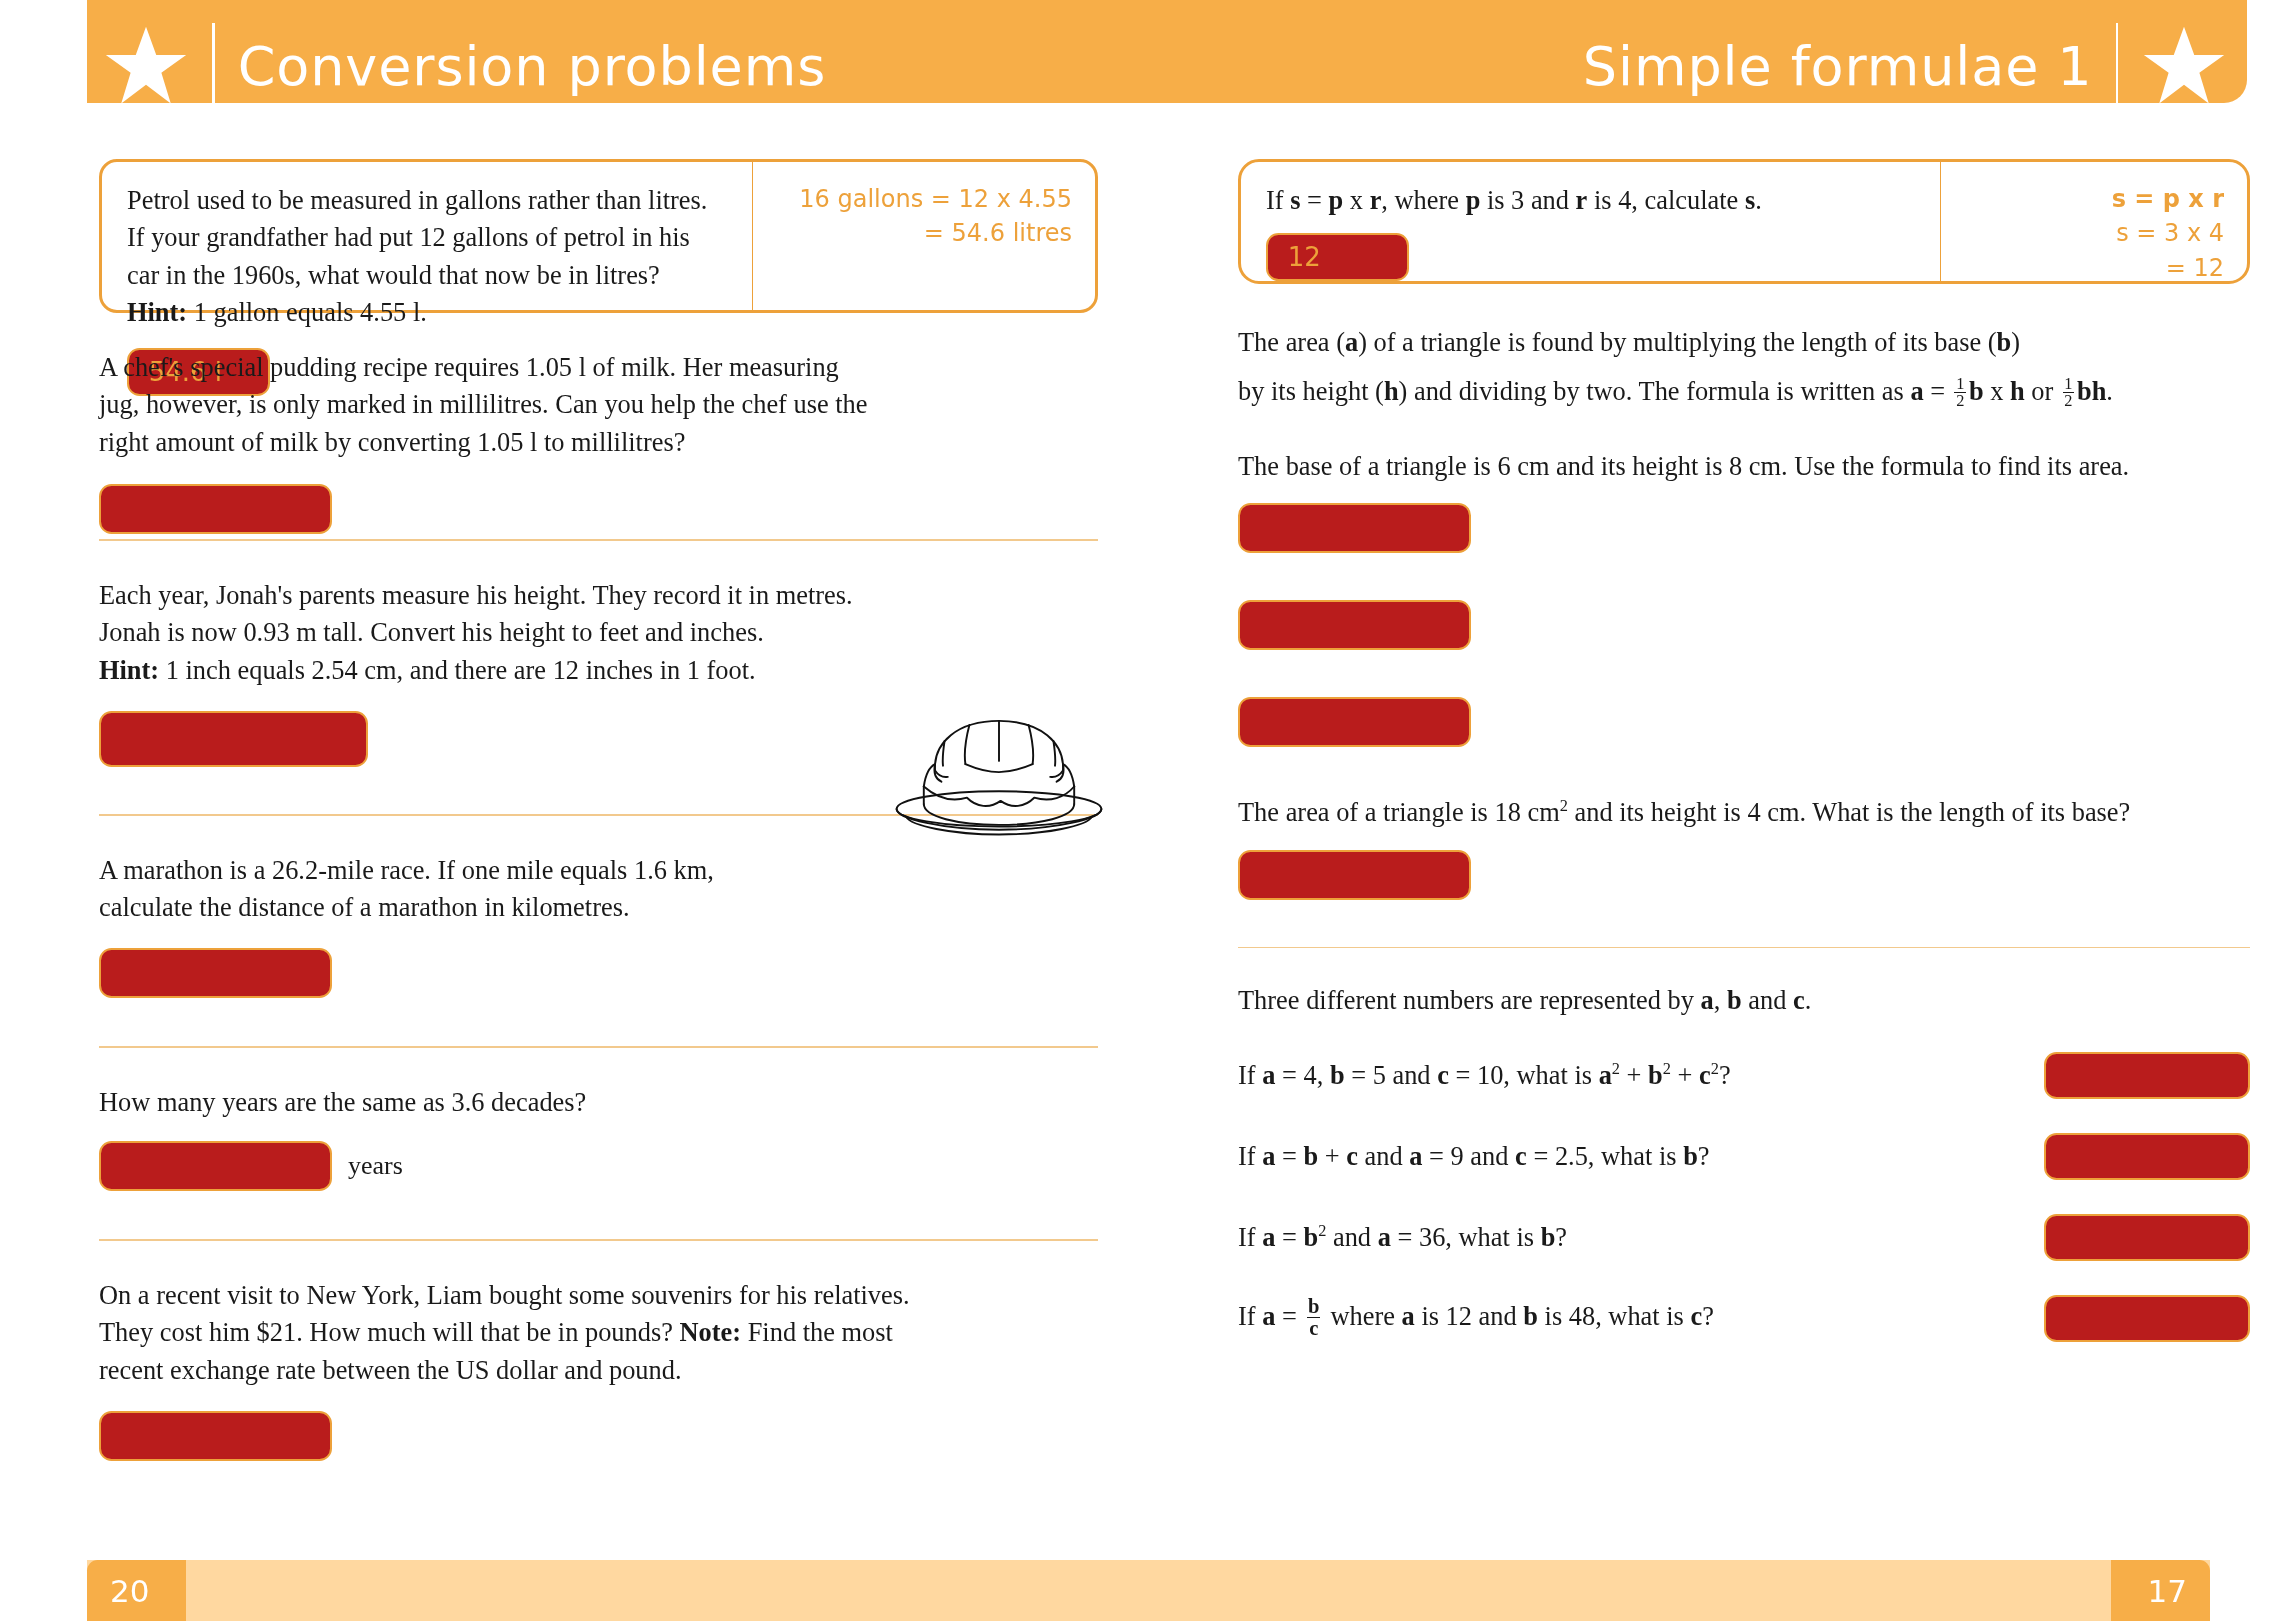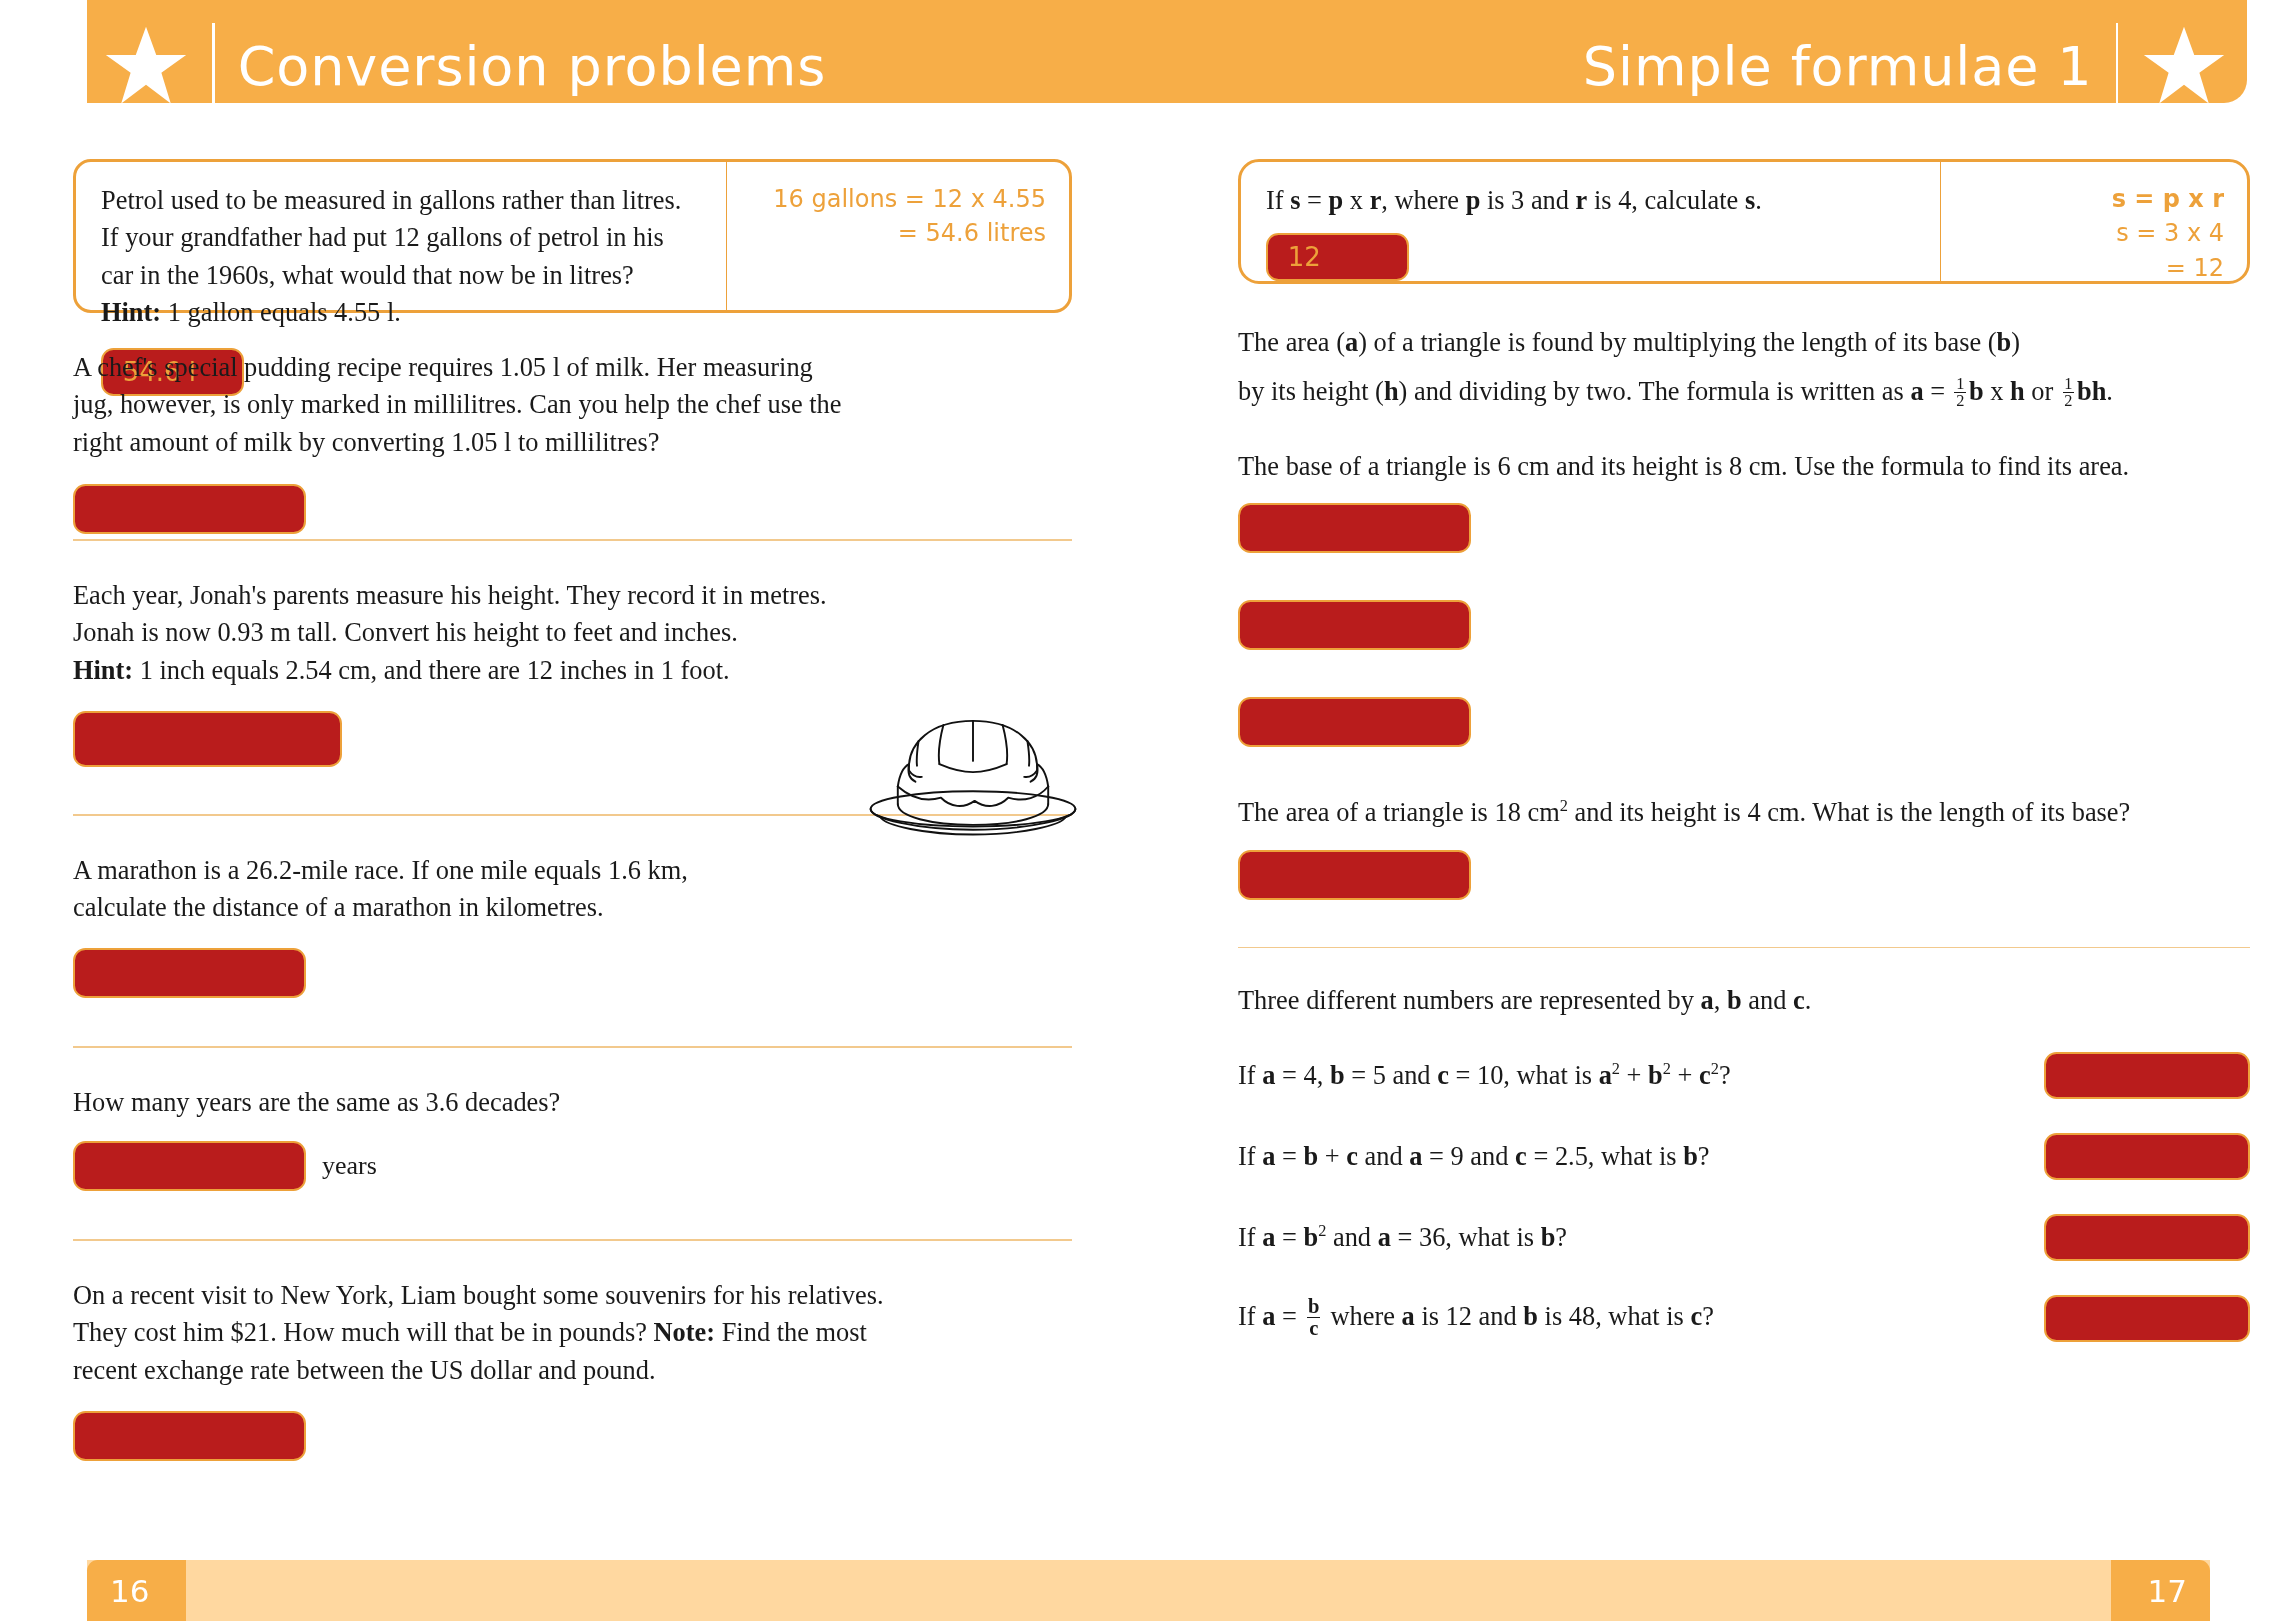--- a/index.html
+++ b/index.html
@@ -62,21 +62,21 @@
     letter-spacing: 0.9px;
     white-space: nowrap;
     font-weight: 400;
   }
 
   
   .col {
     position: absolute;
     top: 159px;
   }
-  .col-left  { left: 73px;  width: 999px; }
+  .col-left  { left: 99px;  width: 999px; }
   .col-right { left: 1238px; width: 1012px; }
 
   
   .example-box {
     border: 3.6px solid #eda13a;
     border-radius: 18px;
     display: flex;
     box-sizing: border-box;
     background: #fff;
   }
@@ -429,16 +429,16 @@
     </div>
     <div class="ansbox ab-w230">
       <span></span>
     </div>
   </div>
 
 </div>
 
 <div class="footer">
   <div class="footer-strip"></div>
-  <div class="pg pg-left">16</div>
+  <div class="pg pg-left">20</div>
   <div class="pg pg-right">17</div>
 </div>
 
 
 </body></html>

